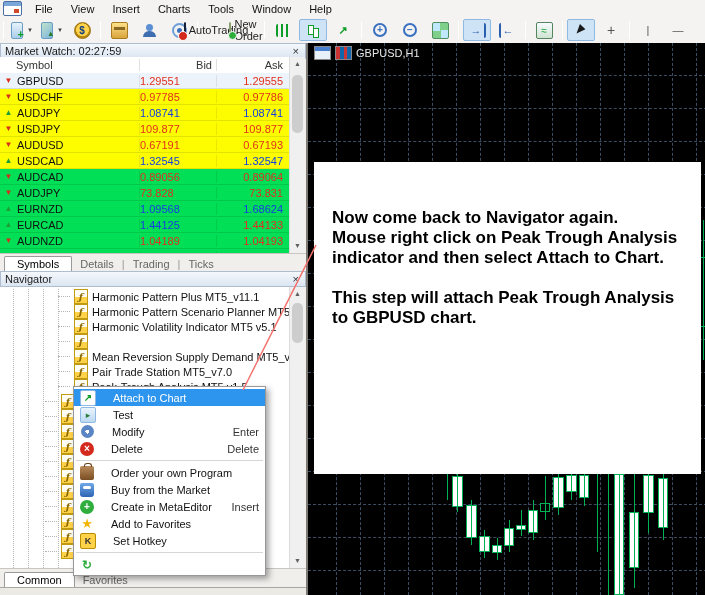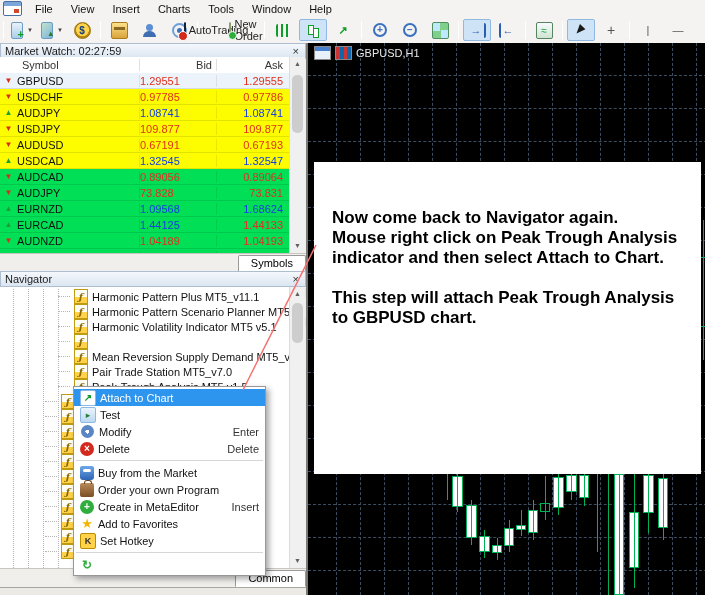--- a/index.html
+++ b/index.html
@@ -67,59 +67,59 @@
   .tic-trendline{color:#555;}
   .tic-trendline::after{content:"/";}
   
   #left-col{position:absolute;left:0;top:43px;width:306px;height:552px;background:#f0efec;}
   .panel-title{height:14px;background:linear-gradient(#f4f8fc,#dbe5f1);border:1px solid #aebdd0;
                display:flex;align-items:center;padding:0 4px;color:#1a1a1a;}
   .panel-title .grow{flex:1;}
   .close-x{color:#333;font-size:11px;line-height:10px;padding:0 2px;cursor:default;}
   #mw-header{position:absolute;left:0;top:14px;width:289px;height:16px;background:#fff;
              border-bottom:1px solid #c8c8c8;display:flex;align-items:center;color:#333;}
-  #mw-header .c-sym{padding-left:22px;flex:1;}
+  #mw-header .c-sym{padding-left:16px;flex:1;}
   #mw-header .c-bid{width:72px;text-align:right;padding-right:4px;border-left:1px solid #e0e0e0;}
   #mw-header .c-ask{width:66px;text-align:right;padding-right:6px;border-left:1px solid #e0e0e0;}
   #mw-rows{position:absolute;left:0;top:30px;width:289px;height:180px;overflow:hidden;background:#fff;}
   .mw-row{height:15px;display:flex;align-items:center;border-bottom:1px solid rgba(0,0,0,0.10);}
   .mw-row .sym{flex:1;display:flex;align-items:center;gap:4px;padding-left:4px;color:#111;}
   .trend{font-size:8px;width:9px;text-align:center;}
   .trend.up{color:#1f9d3a;}
   .trend.down{color:#d92b1a;}
   .mw-row .bid{width:72px;text-align:left;padding-right:4px;border-left:1px solid rgba(0,0,0,0.08);}
   .mw-row .ask{width:66px;text-align:right;padding-right:6px;border-left:1px solid rgba(0,0,0,0.08);}
   .px-red{color:#e0301e;}
   .px-blue{color:#1540e0;}
   
   .vscroll{position:absolute;width:15px;background:#f0f0f0;border-left:1px solid #dcdcdc;}
   .sb-arrow{position:absolute;left:0;width:15px;height:14px;background:#f0f0f0;color:#606060;
             font-size:7px;text-align:center;line-height:14px;}
   .sb-thumb{position:absolute;left:2px;width:11px;background:#cdcdcd;border-radius:5px;}
   
   .tab-row{position:absolute;left:0;width:306px;height:18px;background:#f0efec;border-top:1px solid #c9c5bf;
-           display:flex;align-items:flex-end;color:#666;flex-direction:column;}
+           display:flex;align-items:flex-end;color:#666;}
   .tab-active{background:#fff;border:1px solid #9a9a9a;border-bottom:1px solid #fff;border-radius:2px 2px 0 0;
               color:#000;padding:1px 12px 2px;margin-left:4px;position:relative;top:1px;}
   .tab-plain{padding:1px 8px 2px;}
   .tab-sep{color:#999;padding-bottom:2px;}
   
   #nav-list{position:absolute;left:0;top:0;width:289px;bottom:0;background:#fff;overflow:hidden;}
   .tree-guide{position:absolute;top:2px;bottom:0;width:1px;border-left:1px dotted #b5b5b5;}
   .nav-item{position:absolute;height:15px;display:flex;align-items:center;gap:4px;}
   .nav-item .stub{width:12px;border-top:1px dotted #b5b5b5;}
   .ficon{width:12px;height:13px;border:1px solid #c09a10;background:linear-gradient(#fffef5 55%,#ffd24a 55%);
          font:italic bold 10px "DejaVu Serif",serif;color:#8a6800;display:flex;align-items:center;
          justify-content:center;flex:none;}
   .nav-label{white-space:nowrap;color:#111;}
   
   #ctx-menu{position:absolute;left:73px;top:386px;width:191px;background:#fff;border:1px solid #979797;
             box-shadow:3px 3px 6px rgba(0,0,0,0.35);z-index:50;padding:2px 0;}
   .ctx-item{height:17px;display:flex;align-items:center;padding:0 6px;color:#111;}
-  .ctx-item .lbl{flex:1;padding-left:4px;}
+  .ctx-item .lbl{flex:1;padding-left:17px;}
   .ctx-item .sc{color:#333;}
   .ctx-item.hl{background:#2e95ef;color:#fff;}
   .ctx-item.hl .sc{color:#fff;}
   .ctx-sep{height:1px;background:#d6d6d6;margin:3px 2px;}
   .ci{width:14px;height:14px;flex:none;border-radius:2px;font-size:10px;line-height:14px;text-align:center;position:relative;}
   .ci-attach-chart{background:#fff;border:1px solid #8fb9e2;}
   .ci-attach-chart::after{content:"↗";color:#0f9d2a;font-weight:bold;}
   .ci-test-chart{background:linear-gradient(#eaf4fd,#bcd9f2);border:1px solid #8fb9e2;}
   .ci-test-chart::after{content:"▸";color:#2a7d3a;font-size:9px;}
   .ci-gear{background:radial-gradient(circle,#fff 0 2px,#5b86c6 2px 5px,transparent 5px);border:2px solid #5b86c6;border-radius:50%;width:9px;height:9px;margin:1px;}
@@ -589,30 +589,30 @@
         <span class="lbl">Modify</span>
         <span class="sc">Enter</span>
       </div>
       <div class="ctx-item">
         <span class="ci ci-delete"></span>
         <span class="lbl">Delete</span>
         <span class="sc">Delete</span>
       </div>
       <div class="ctx-sep"></div>
       <div class="ctx-item">
+        <span class="ci ci-briefcase"></span>
+        <span class="lbl">Order your own Program</span>
+        <span class="sc"></span>
+      </div>
+      <div class="ctx-item">
         <span class="ci ci-shopping-bag"></span>
         <span class="lbl">Buy from the Market</span>
         <span class="sc"></span>
       </div>
       <div class="ctx-item">
-        <span class="ci ci-briefcase"></span>
-        <span class="lbl">Order your own Program</span>
-        <span class="sc"></span>
-      </div>
-      <div class="ctx-item">
         <span class="ci ci-create-plus"></span>
         <span class="lbl">Create in MetaEditor</span>
         <span class="sc">Insert</span>
       </div>
       <div class="ctx-item">
         <span class="ci ci-star"></span>
         <span class="lbl">Add to Favorites</span>
         <span class="sc"></span>
       </div>
       <div class="ctx-item">

